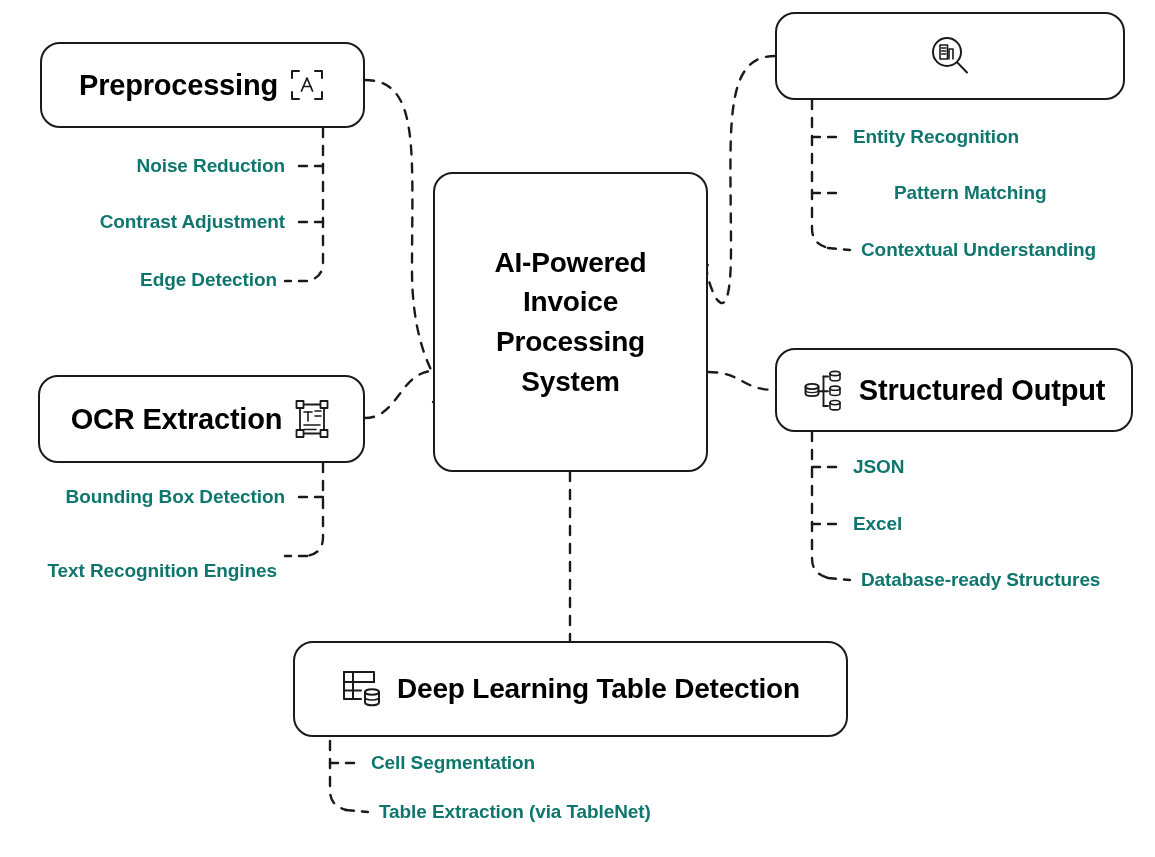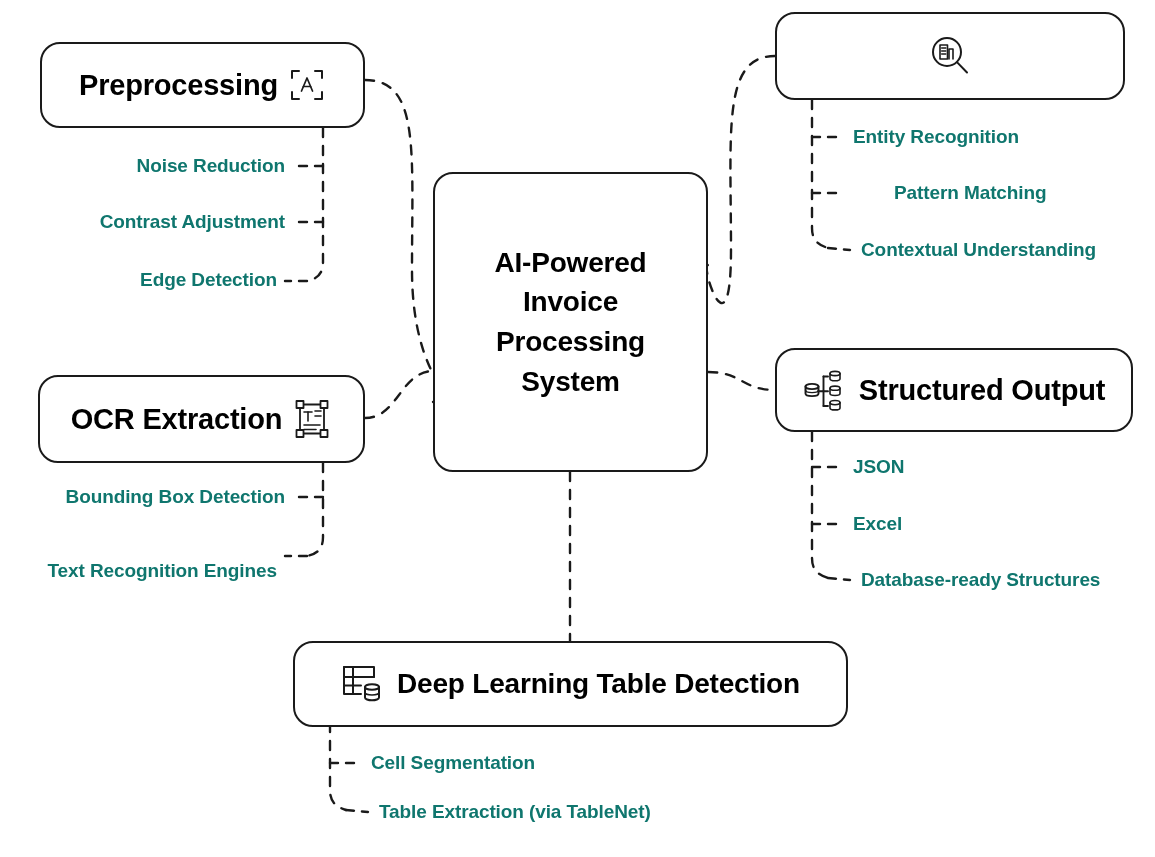--- a/index.html
+++ b/index.html
@@ -68,21 +68,21 @@
   }
   #node-llm .node-label { font-size: 30px; }
 
   #node-structured {
     left: 775px; top: 348px; width: 358px; height: 84px;
     border-radius: 20px;
   }
   #node-structured .node-label { font-size: 29px; }
 
   #node-table {
-    left: 293px; top: 641px; width: 555px; height: 86px;
+    left: 293px; top: 641px; width: 555px; height: 96px;
     border-radius: 20px;
   }
   #node-table .node-label { font-size: 28px; }
 
   #node-center {
     left: 433px; top: 172px; width: 275px; height: 300px;
     border-radius: 20px;
     flex-direction: column;
     gap: 0;
   }

